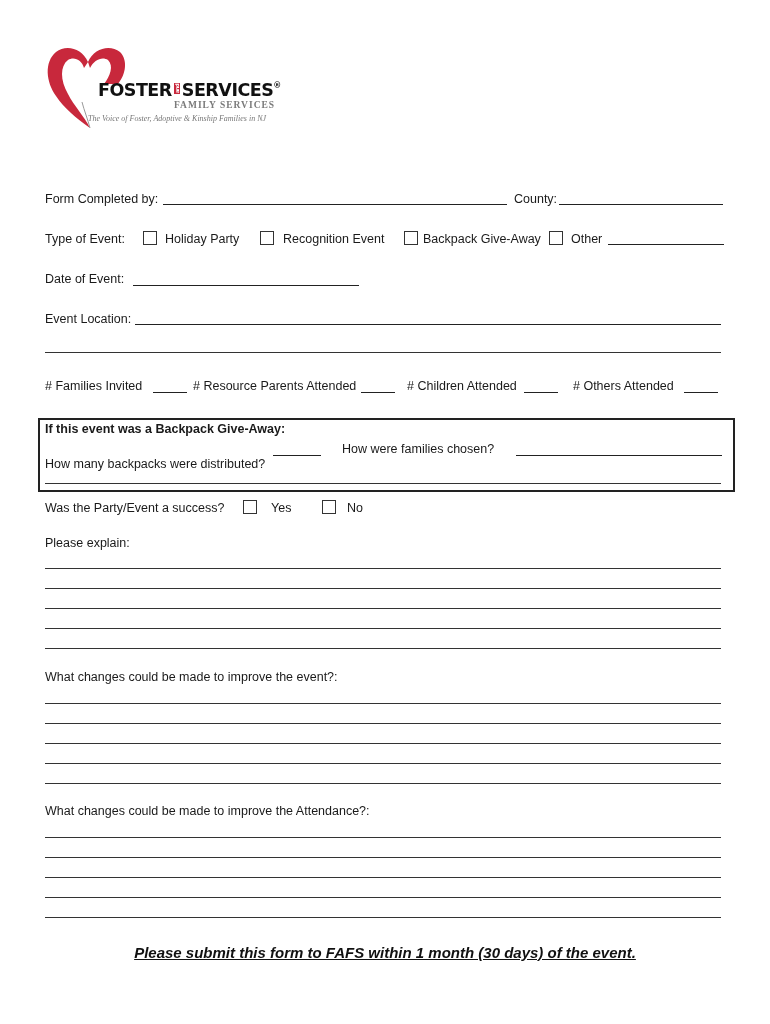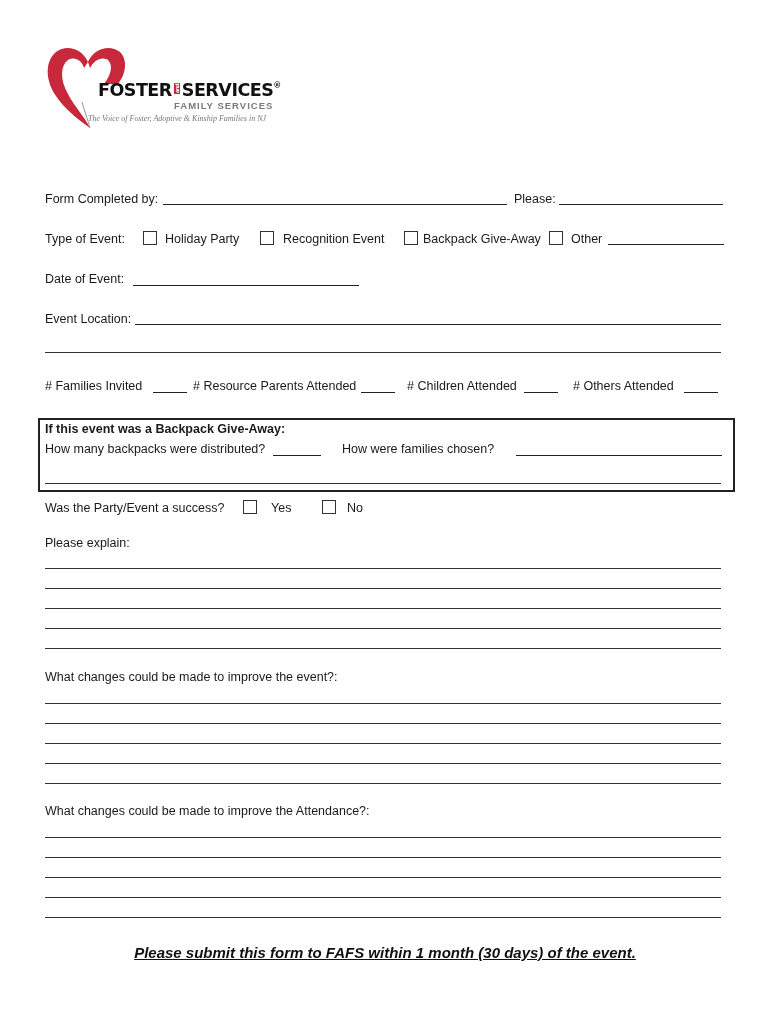--- a/index.html
+++ b/index.html
@@ -5,21 +5,21 @@
   * { box-sizing: border-box; margin: 0; padding: 0; }
   html, body { width: 770px; height: 1024px; background: #ffffff; overflow: hidden; }
   body { position: relative; font-family: "Liberation Sans", sans-serif; color: #1a1a1a; font-size: 12.5px; }
 
   
   .logo { position: absolute; left: 40px; top: 42px; width: 250px; height: 90px; }
   .logo svg.heart { position: absolute; left: 4px; top: 2px; }
   .logo .brand { position: absolute; left: 58px; top: 38px; font-family: "DejaVu Sans", sans-serif; font-weight: bold; font-size: 17.5px; color: #111; letter-spacing: -0.5px; white-space: nowrap; }
   .logo .brand .and { display: inline-block; font-size: 5px; background: #c8283c; color: #fff; writing-mode: vertical-rl; transform: rotate(180deg); padding: 1px 0; margin: 0 2px; vertical-align: 2px; line-height: 6px; }
   .logo .brand sup { font-size: 8px; vertical-align: 8px; }
-  .logo .sub { position: absolute; left: 134px; top: 58px; font-family: Liberation Sans, sans-serif; font-weight: bold; font-size: 9.5px; color: #7a7a7a; letter-spacing: 1px; white-space: nowrap; }
+  .logo .sub { position: absolute; left: 134px; top: 58px; font-family: Liberation Serif, serif; font-weight: bold; font-size: 9.5px; color: #7a7a7a; letter-spacing: 1px; white-space: nowrap; }
   .logo .tagline { position: absolute; left: 48px; top: 72px; font-family: "Liberation Serif", serif; font-style: italic; font-size: 8px; color: #777; white-space: nowrap; }
 
   
   .title { position: absolute; right: 46px; top: 128px; text-align: right; font-weight: bold; font-size: 15px; line-height: 22px; color: #111; }
 
   .label { position: absolute; white-space: nowrap; font-size: 12.5px; color: #1a1a1a; }
   .line { position: absolute; height: 0; border-bottom: 1px solid #222; }
   .line.thick { border-bottom: 1.3px solid #333; }
   .chk { position: absolute; width: 14px; height: 14px; border: 1px solid #333; background: #fff; }
 
@@ -41,21 +41,21 @@
   </div>
   <div class="sub">FAMILY SERVICES</div>
   <div class="tagline">The Voice of Foster, Adoptive &amp; Kinship Families in NJ</div>
 </div>
 
 <div class="title">
 </div>
 
 <span class="label" style="left:45px; top:192px;">Form Completed by:</span>
 <div class="line" style="left:163px; top:204px; width:344px;"></div>
-<span class="label" style="left:514px; top:192px;">Please:</span>
+<span class="label" style="left:514px; top:192px;">County:</span>
 <div class="line" style="left:559px; top:204px; width:164px;"></div>
 
 <span class="label" style="left:45px; top:232px;">Type of Event:</span>
 <div class="chk" style="left:143px; top:231px;"></div>
 <span class="label" style="left:165px; top:232px;">Holiday Party</span>
 <div class="chk" style="left:260px; top:231px;"></div>
 <span class="label" style="left:283px; top:232px;">Recognition Event</span>
 <div class="chk" style="left:404px; top:231px;"></div>
 <span class="label" style="left:423px; top:232px;">Backpack Give-Away</span>
 <div class="chk" style="left:549px; top:231px;"></div>
@@ -73,21 +73,21 @@
 <div class="line" style="left:153px; top:392px; width:34px;"></div>
 <span class="label" style="left:193px; top:379px;"># Resource Parents Attended</span>
 <div class="line" style="left:361px; top:392px; width:34px;"></div>
 <span class="label" style="left:407px; top:379px;"># Children Attended</span>
 <div class="line" style="left:524px; top:392px; width:34px;"></div>
 <span class="label" style="left:573px; top:379px;"># Others Attended</span>
 <div class="line" style="left:684px; top:392px; width:34px;"></div>
 
 <div class="box"></div>
 <span class="label" style="left:45px; top:422px; font-weight:bold;">If this event was a Backpack Give-Away:</span>
-<span class="label" style="left:45px; top:442px;">How many backpacks were distributed?</span>
+<span class="label" style="left:45px; top:457px;">How many backpacks were distributed?</span>
 <div class="line" style="left:273px; top:455px; width:48px;"></div>
 <span class="label" style="left:342px; top:442px;">How were families chosen?</span>
 <div class="line" style="left:516px; top:455px; width:206px;"></div>
 <div class="line thick" style="left:45px; top:483px; width:676px;"></div>
 
 <span class="label" style="left:45px; top:501px;">Was the Party/Event a success?</span>
 <div class="chk" style="left:243px; top:500px;"></div>
 <span class="label" style="left:271px; top:501px;">Yes</span>
 <div class="chk" style="left:322px; top:500px;"></div>
 <span class="label" style="left:347px; top:501px;">No</span>

